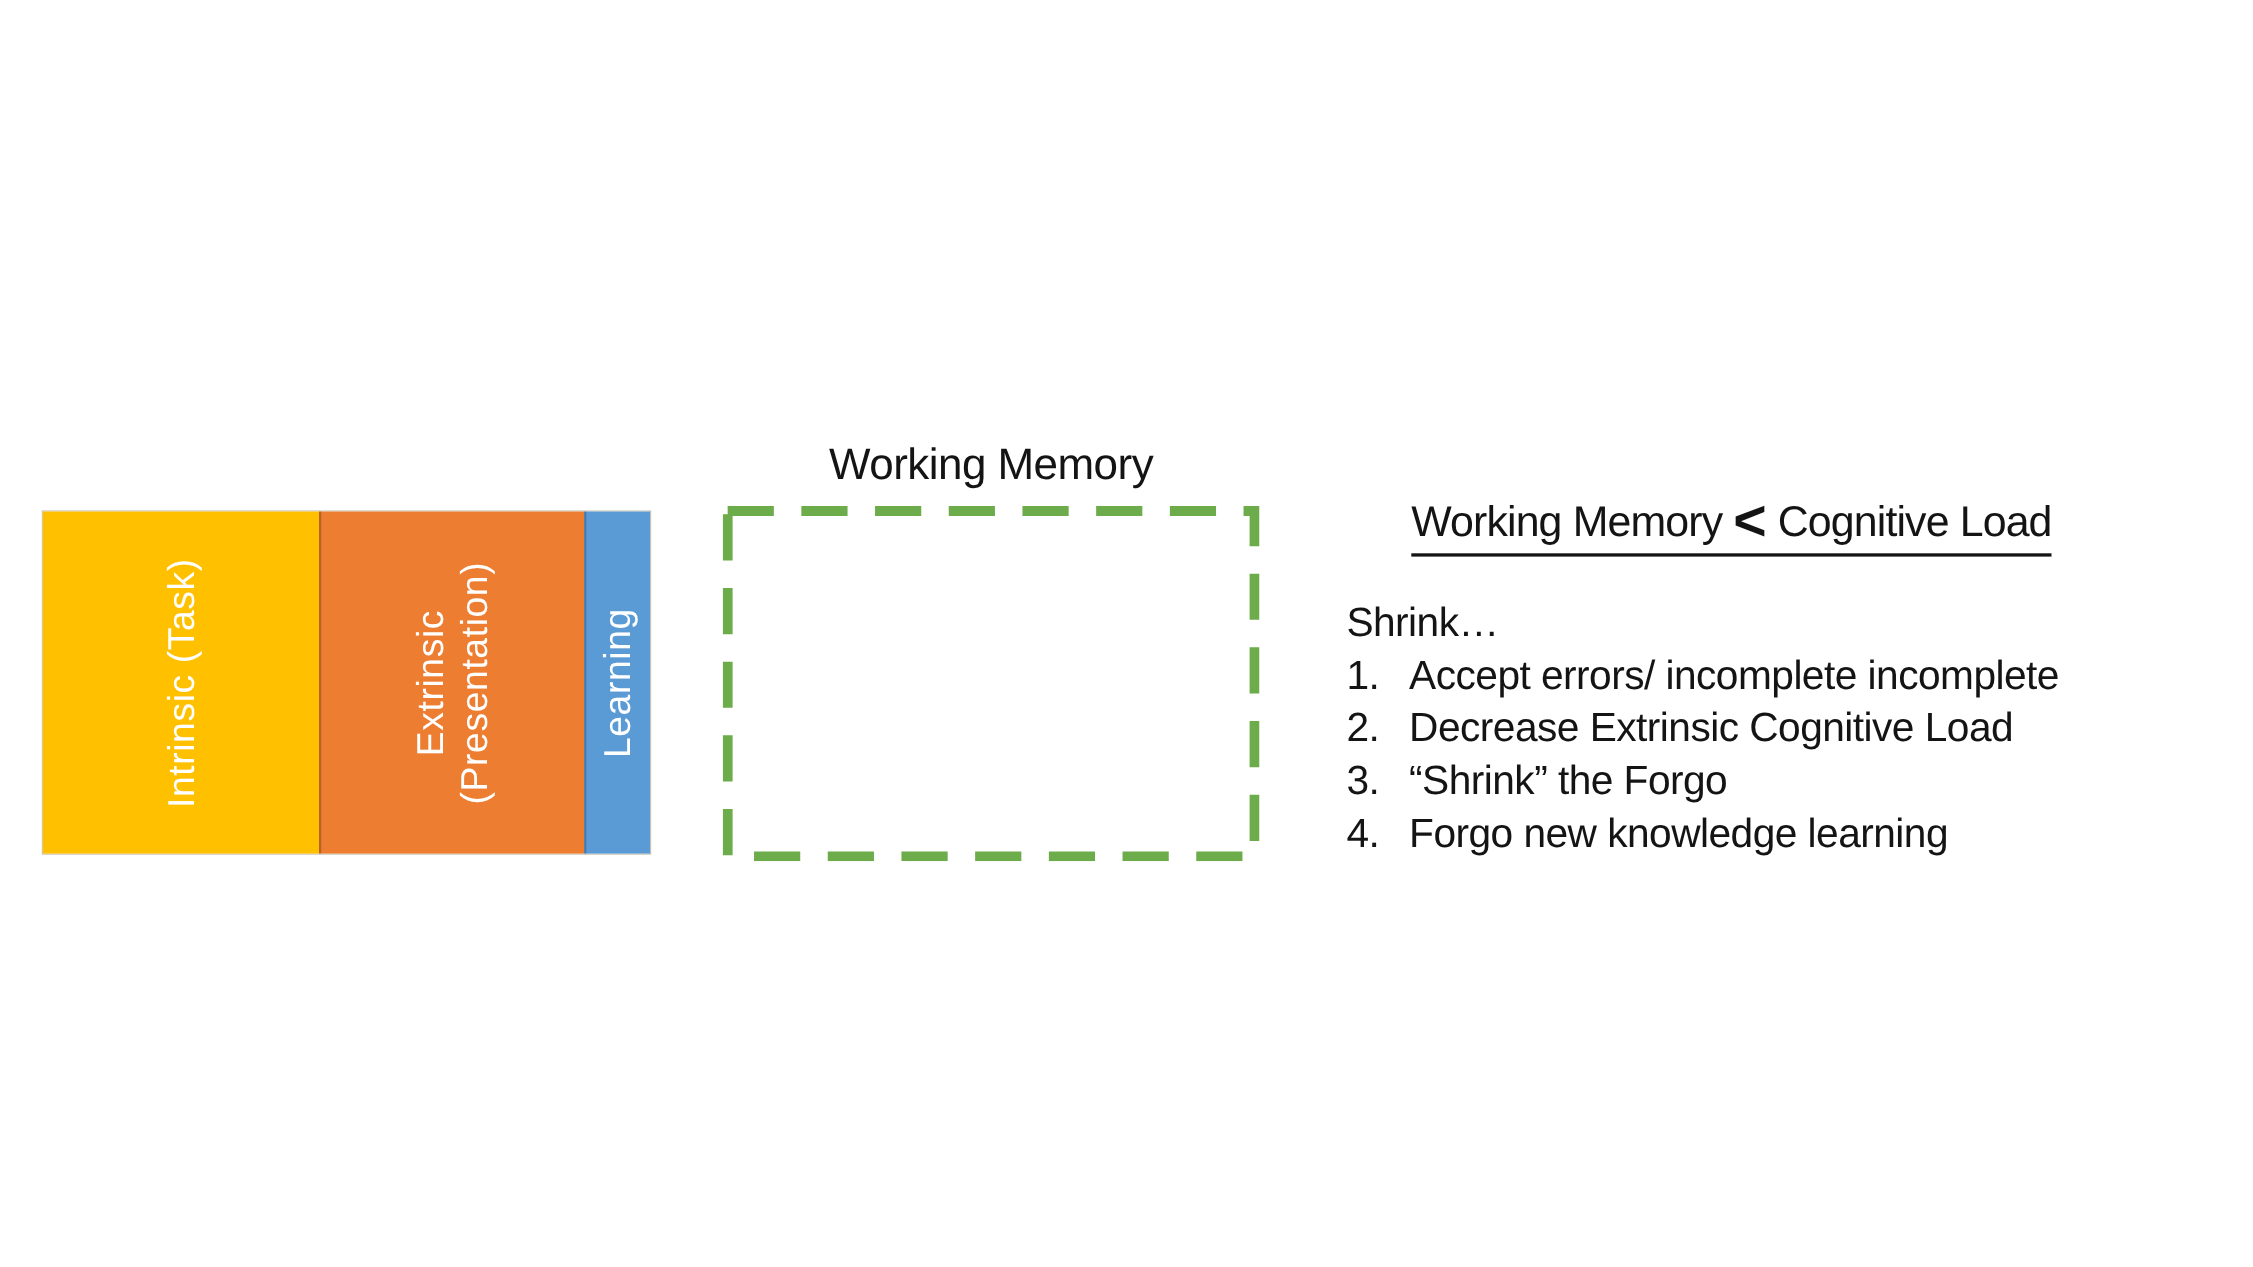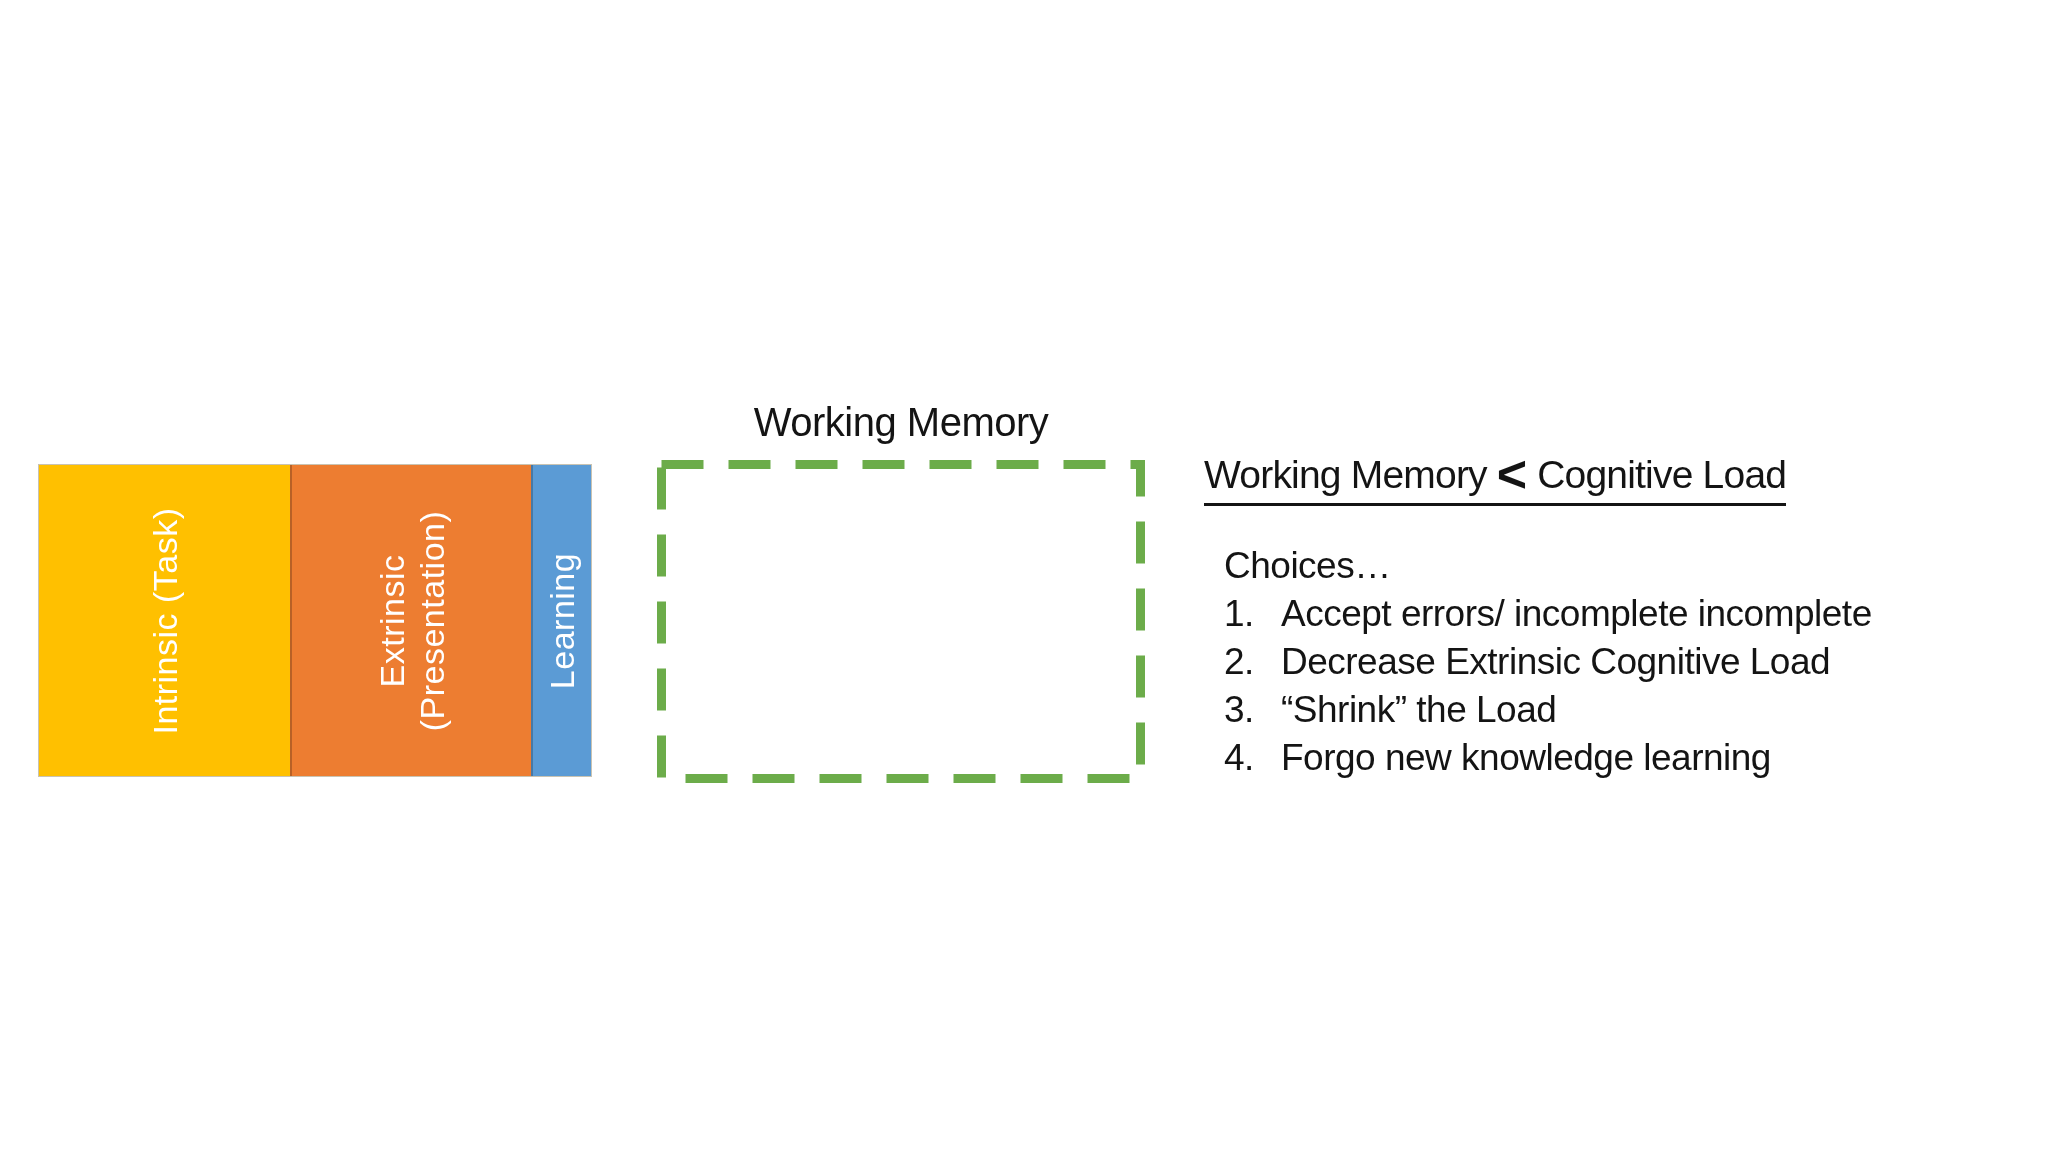--- a/index.html
+++ b/index.html
@@ -39,21 +39,21 @@
     color:#141414;
   }
   .dashed-svg { position:absolute; left:657px; top:460px; }
 
   
   .right-panel {
     position:absolute; left:1204px; top:452px; width:740px;
     font-size:37px; letter-spacing:-0.5px;
     color:#141414;
   }
-  .heading { font-size:39px; letter-spacing:-0.8px; line-height:46px; }
+  .heading { font-size:39px; letter-spacing:-0.8px; line-height:46px;text-align:center; }
   .heading-inner {
     display:inline-block;
     border-bottom:3px solid #141414;
     padding-bottom:5px;
   }
   .heading .op {
     font-weight:700;
     font-size:52px;
     line-height:0;
     margin:0 10px;
@@ -86,33 +86,33 @@
 
 <svg class="dashed-svg" width="488" height="323">
   <rect x="4.5" y="4.5" width="479" height="314" fill="none" stroke-width="9" stroke-dasharray="42 25" stroke="#6CAC4A"></rect>
 </svg>
 
 <div class="right-panel">
   <div class="heading">
     <span class="heading-inner"><span>Working Memory</span><span class="op">&lt;</span><span>Cognitive Load</span></span>
   </div>
 
-  <div class="choices">Choices…</div>
+  <div class="choices">Shrink…</div>
 
   <div class="choice-list">
     <div class="choice-row">
       <span class="choice-num">1.</span>
       <span class="choice-text">Accept errors/ incomplete incomplete</span>
     </div>
     <div class="choice-row">
       <span class="choice-num">2.</span>
       <span class="choice-text">Decrease Extrinsic Cognitive Load</span>
     </div>
     <div class="choice-row">
       <span class="choice-num">3.</span>
-      <span class="choice-text">“Shrink” the Load</span>
+      <span class="choice-text">“Shrink” the Forgo</span>
     </div>
     <div class="choice-row">
       <span class="choice-num">4.</span>
       <span class="choice-text">Forgo new knowledge learning</span>
     </div>
   </div>
 </div>
 
 </body></html>

